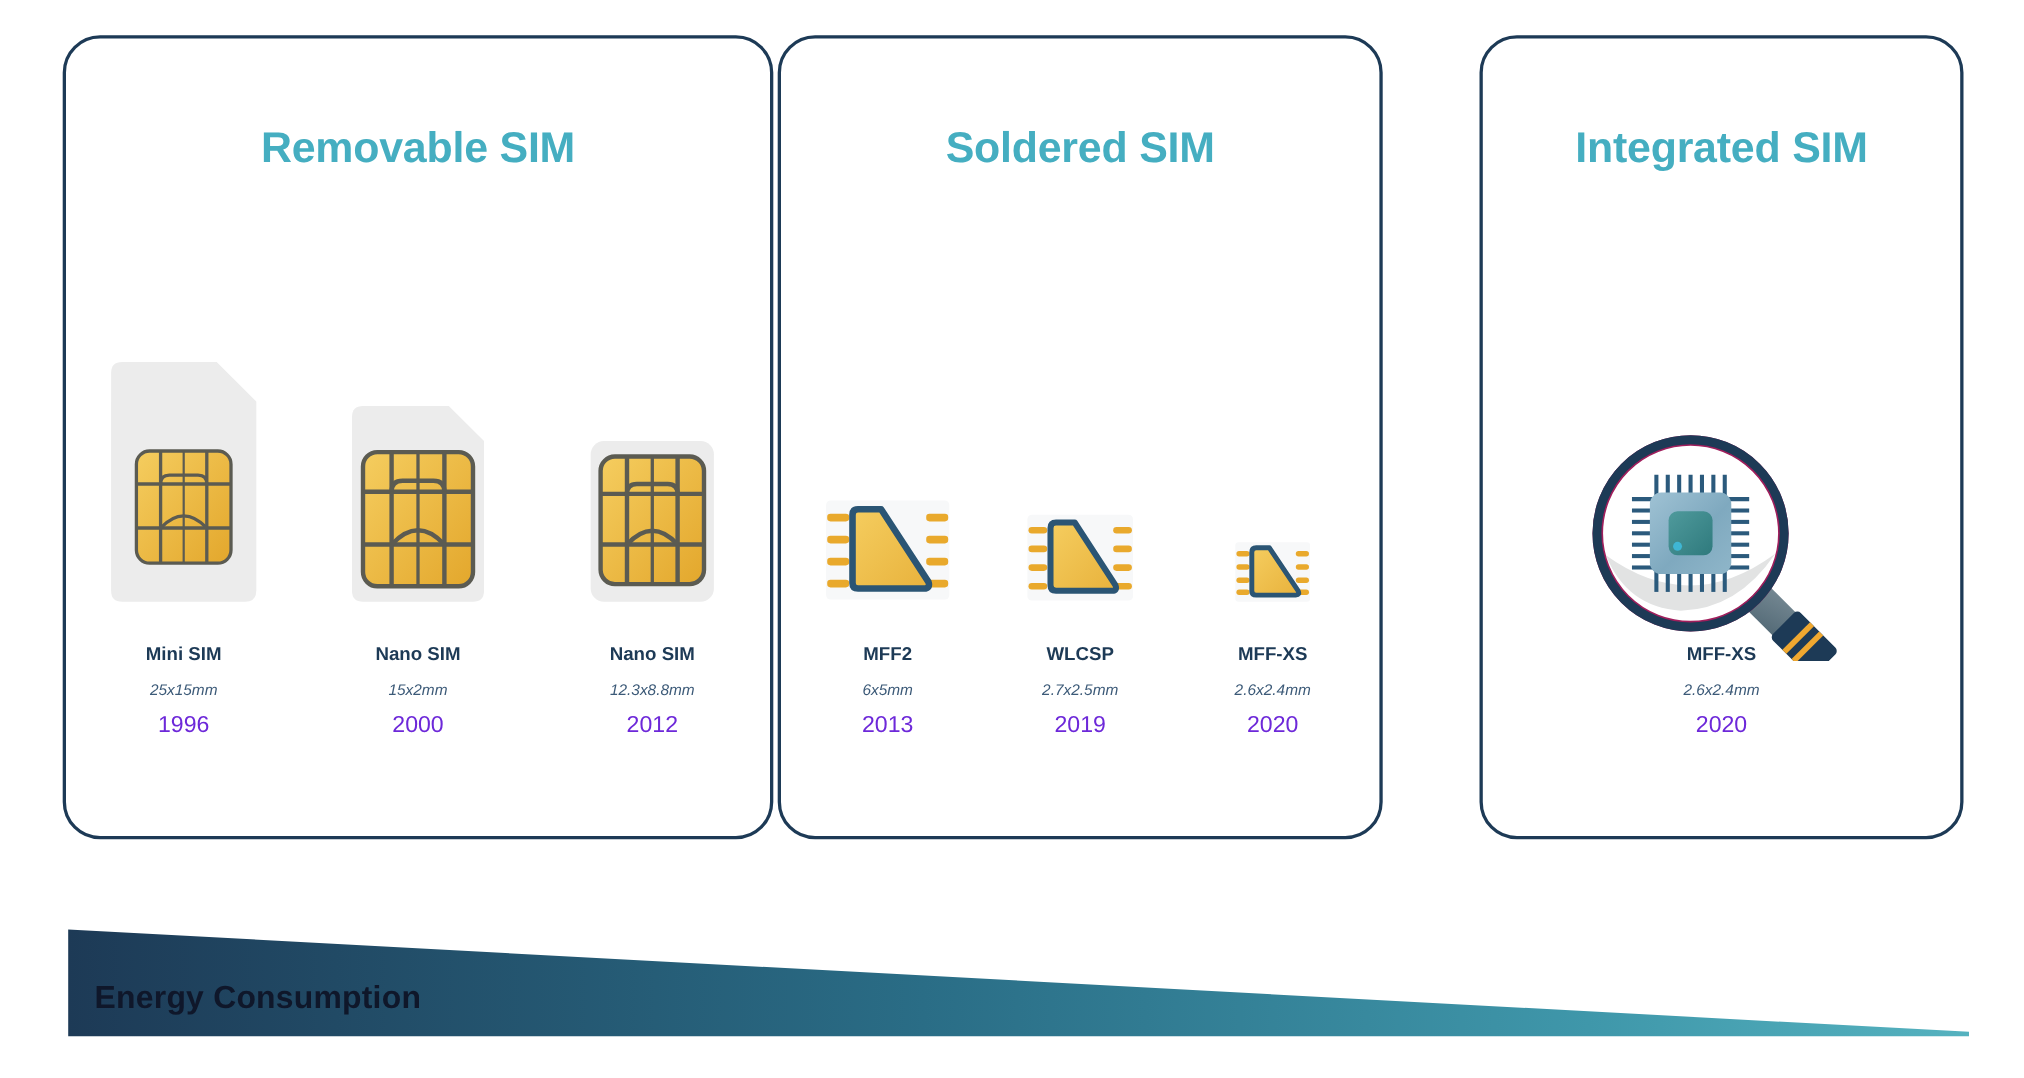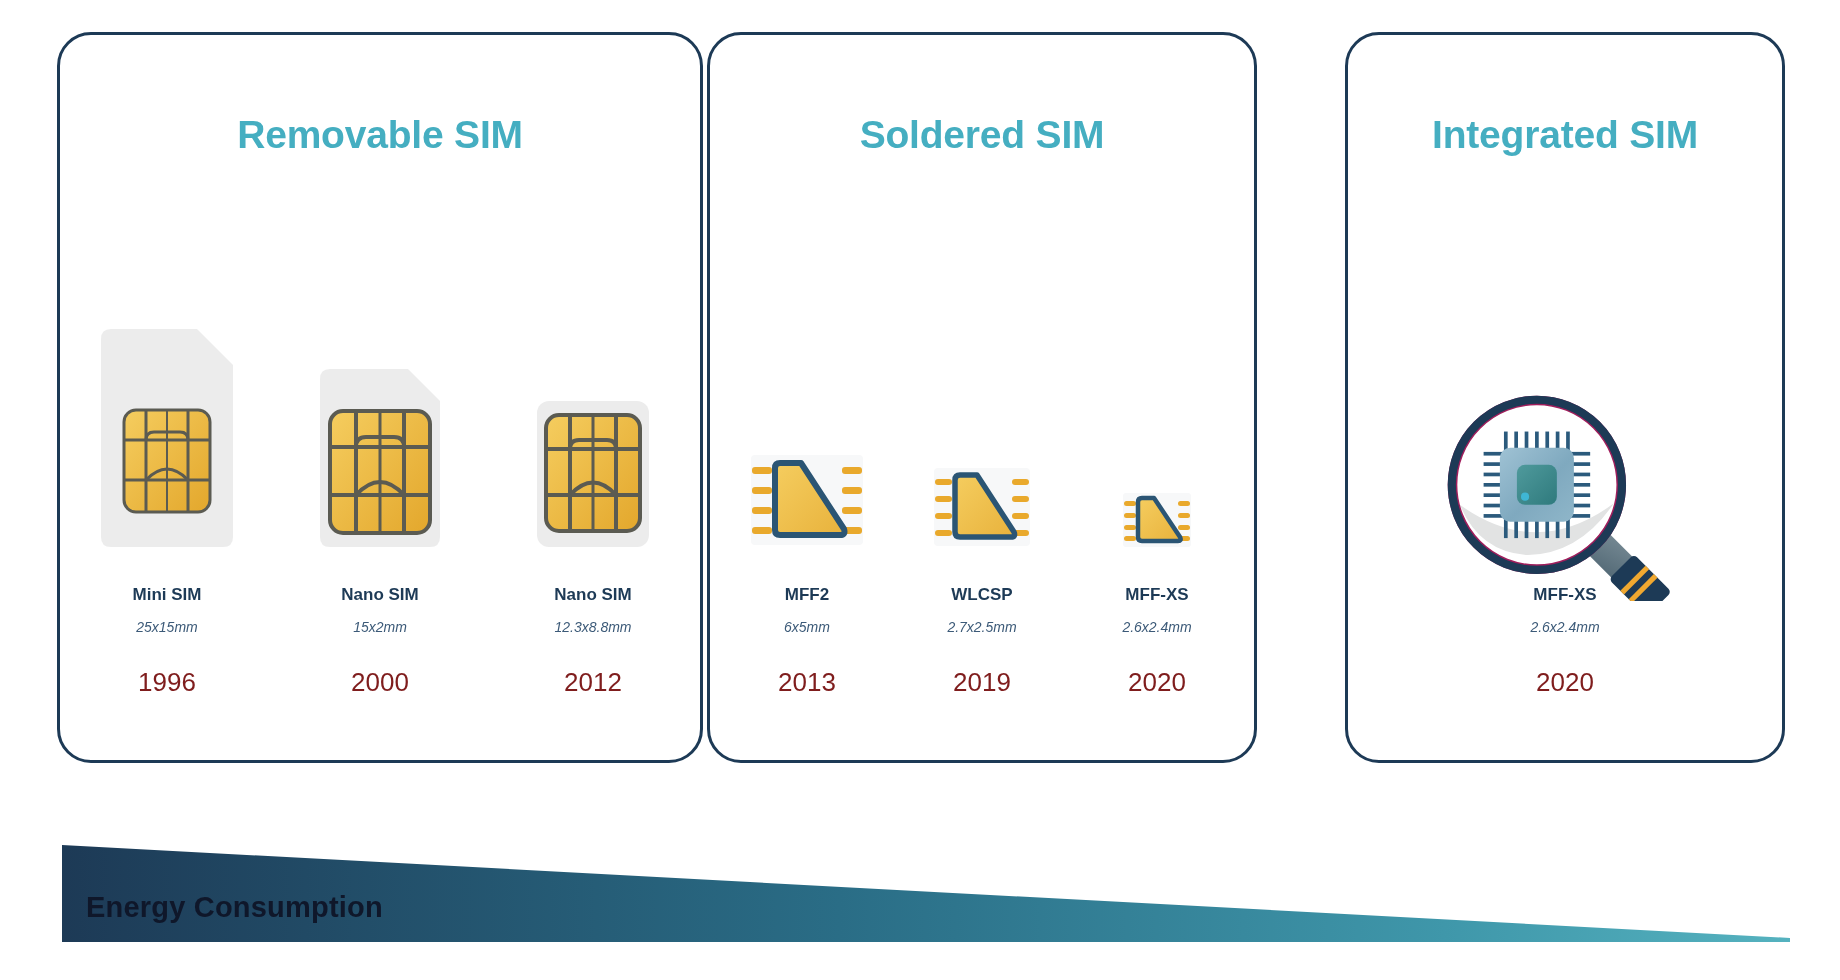--- a/index.html
+++ b/index.html
@@ -67,23 +67,23 @@
     white-space: nowrap;
   }
   .item-size {
     color: #3c5a78;
     font-size: 14px;
     margin-top: 14px;
     white-space: nowrap;
     font-style: italic;
   }
   .item-year {
-    color: #7f1d1d;
-    font-size: 26px;
-    margin-top: 32px;
+    color: #6d28d9;
+    font-size: 21px;
+    margin-top: 12px;
     white-space: nowrap;
   }
 
   
   #card-removable .items { top: 292px; }
   #card-removable .item { width: 213px; }
   #card-removable .icon-slot { height: 222px; }
 
   
   #card-soldered .items { top: 292px; }

